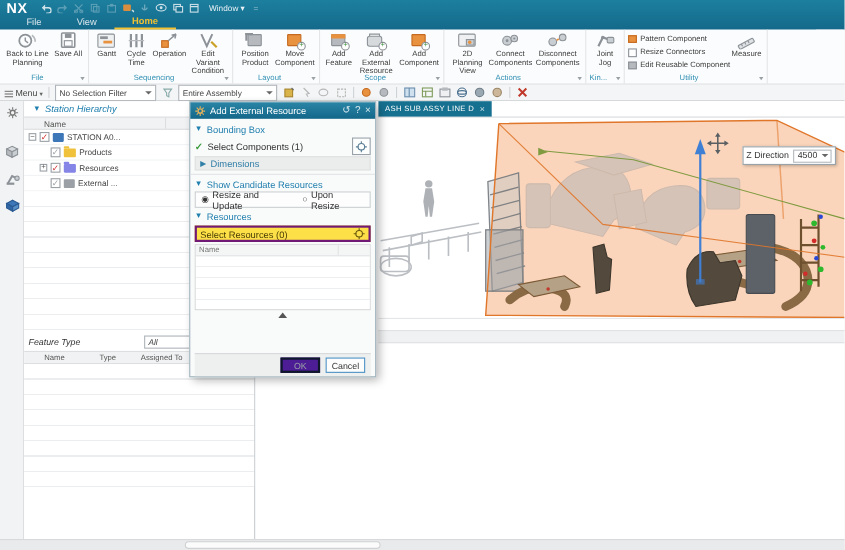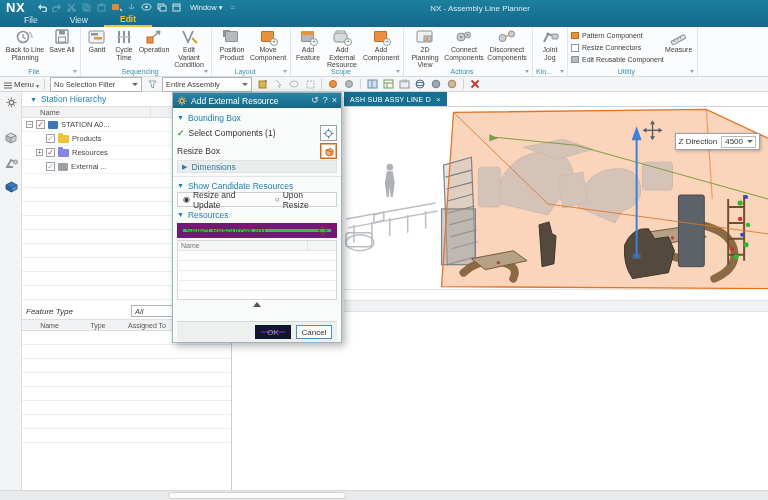--- a/index.html
+++ b/index.html
@@ -56,21 +56,21 @@
   .tbi { width:12px; height:11px; display:flex; align-items:center; justify-content:center; }
   .tbsep { width:1px; height:10px; background:#d0d3d5; margin:0 1px; }
 
   
   .strip { position:absolute; left:0; top:92px; width:22px; height:398px; background:#f2f3f4; border-right:1px solid #dadcde; }
   .strip .si { position:absolute; left:3px; width:16px; height:16px; display:flex; align-items:center; justify-content:center; }
 
   
   .sidebar { position:absolute; left:22px; top:92px; width:210px; height:398px; background:#fff; border-right:1px solid #c9cdd0; }
   .pan-title { height:16px; display:flex; align-items:center; padding-left:8px; font-size:8.5px; color:#333; }
-  .sec { display:flex; align-items:center; gap:4px; padding-left:8px; height:14px; color:#1f7fae; font-size:8.5px; }
+  .sec { display:flex; align-items:center; gap:4px; padding-left:8px; height:14px; color:#1f7fae; font-size:8.5px;font-style:italic; }
   .sec .tri { font-size:7px; color:#1f7fae; }
   .thead { height:12px; background:#f1f2f3; border-top:1px solid #dcdee0; border-bottom:1px solid #dcdee0;
            font-size:7.5px; color:#555; display:flex; align-items:center; padding-left:18px; position:relative; }
   .thead .cdiv { position:absolute; left:128px; top:0; bottom:0; width:1px; background:#dcdee0; }
   .trow { height:14px; display:flex; align-items:center; gap:3px; font-size:7.5px; color:#444; border-bottom:1px solid #f2f3f4; }
   .exp { width:7px; height:7px; border:1px solid #9aa0a5; background:#fff; font-size:7px; line-height:5px; text-align:center; color:#555; flex:none; }
   .ck { width:9px; height:9px; border:1px solid #9aa0a5; background:#fff; font-size:8px; line-height:8px; text-align:center; flex:none; }
   .ck.red { color:#cc2a2a; } .ck.gray { color:#9aa0a5; }
   .folder { width:11px; height:8px; position:relative; border-radius:1px; flex:none; }
   .folder::before { content:""; position:absolute; left:0; top:-2px; width:5px; height:2px; background:inherit; border-radius:1px 1px 0 0; }
@@ -112,34 +112,34 @@
            display:flex; align-items:center; justify-content:center; }
   .sqbtn.hot { border:1px solid #d4691e; box-shadow:inset 0 0 0 1px #f0b27c; }
   .dimbar { height:13px; background:#ebecec; border:1px solid #dfe1e2; display:flex; align-items:center; gap:4px;
             padding-left:4px; color:#2f7fa8; font-size:8.5px; }
   .dhr { border-top:1px solid #e2e4e5; margin:3px -4px 1px -4px; }
   .radiobox { border:1px solid #ccd0d2; background:#fdfdfd; display:flex; gap:10px; padding:2px 5px; font-size:8.5px;
               align-items:center; height:15px; }
   .rgl { display:flex; align-items:center; gap:3px; }
   .widebtn { height:15px; border:1px solid #9aa0a5; background:#f6f7f7; display:flex; align-items:center; justify-content:center;
              font-size:8.5px; color:#333; margin-top:3px; }
-  .ybar { height:15px; background:#22c55e; border:6px solid #701a75; display:flex; align-items:center; gap:4px;
+  .ybar { height:15px; background:#fde047; border:2px solid #701a75; display:flex; align-items:center; gap:4px;
           padding:0 3px; font-size:8.5px; color:#4a3c06; margin-top:2px; }
   .ybar .ret { margin-left:auto; }
   .dtable { border:1px solid #d4d6d8; background:#fff; margin-top:2px; }
   .dtable .hd { height:10px; background:#f4f5f5; border-bottom:1px solid #e2e4e5; font-size:7px; color:#777;
                 display:flex; align-items:center; padding-left:3px; position:relative; }
   .dtable .hd .cdiv { position:absolute; right:28px; top:0; bottom:0; width:1px; background:#e2e4e5; }
   .dtable .bd { height:48px; background:repeating-linear-gradient(to bottom,#fff 0 9px,#eceeef 9px 10px); }
   .collapse { display:flex; justify-content:center; padding:2px 0; }
   .collapse .tri { width:0; height:0; border-left:4px solid transparent; border-right:4px solid transparent; border-bottom:5px solid #555; }
   .dfoot { margin-top:auto; background:#eef0f0; border-top:1px solid #d5d7d9; display:flex; justify-content:flex-end;
            gap:5px; padding:3px 5px; }
   .dbtn { width:36px; height:14px; display:flex; align-items:center; justify-content:center; font-size:8px; }
-  .dbtn.ok { background:#4c1d95; border:6px solid #0f172a; color:#9aa0a5; }
+  .dbtn.ok { background:#4c1d95; border:2px solid #0f172a; color:#9aa0a5; }
   .dbtn.cancel { background:#fdfdfd; border:1px solid #4a90c4; color:#333; }
 
   
   .hscroll { position:absolute; left:0; right:0; bottom:0; height:10px; background:#e9eaeb; border-top:1px solid #d7d9da; }
   .hthumb { position:absolute; left:168px; width:178px; top:1px; bottom:1px; background:#fbfbfb; border:1px solid #cfd1d2; border-radius:4px; }
 </style>
 </head>
 <body>
 
 <div class="app">
@@ -206,25 +206,24 @@
             <rect x="1" y="1" width="7" height="7" fill="none" stroke="#cfe2ea"></rect>
             <path d="M1 3 h7" stroke="#cfe2ea"></path>
           </svg>
         </span>
       <span class="win-menu">
         <span>Window</span>
         <span>▾</span>
       </span>
       <span class="win-menu" style="opacity:.6">=</span>
     </div>
-    <div class="win-title">NX - Assembly Line Planner</div>
     <div class="rtabs">
       <div class="rtab">File</div>
       <div class="rtab">View</div>
-      <div class="rtab active">Edit</div>
+      <div class="rtab active">Home</div>
     </div>
   </div>
   <div class="findbox">Fi</div>
 
   <div class="ribbon">
 
     <div class="rgroup">
       <div class="rbtn" style="width:44px">
         <span class="ic"><svg width="20" height="16">
               <circle cx="8" cy="8" r="5.5" fill="none" stroke="#8d9298" stroke-width="1.6"></circle>
@@ -689,29 +688,20 @@
       <div class="drow">
         <span class="okck">✓</span>
         <span>Select Components (1)</span>
         <span class="sqbtn">
           <svg width="11" height="11">
               <circle cx="5.5" cy="5.5" r="3" fill="none" stroke="#5a7f96"></circle>
               <path d="M5.5 0.5 v2.5 M5.5 8 v2.5 M0.5 5.5 h2.5 M8 5.5 h2.5" stroke="#5a7f96"></path>
             </svg>
         </span>
       </div>
-      <div class="drow">
-        <span>Resize Box</span>
-        <span class="sqbtn hot">
-          <svg width="11" height="11">
-              <path d="M3 4 L8 2.5 L10 4.5 L10 8.5 L5 10 L3 8 Z" fill="#f0b27c" stroke="#d4691e"></path>
-              <path d="M3 4 L8 5.5 L10 4.5 M8 5.5 V 10" fill="none" stroke="#d4691e"></path>
-            </svg>
-        </span>
-      </div>
       <div class="dimbar">
         <span style="font-size:7px">▶</span>
         <span>Dimensions</span>
       </div>
       <div class="dhr"></div>
       <div class="dsec">
         <span style="font-size:7px">▼</span>
         <span>Show Candidate Resources</span>
       </div>
       <div class="radiobox">

